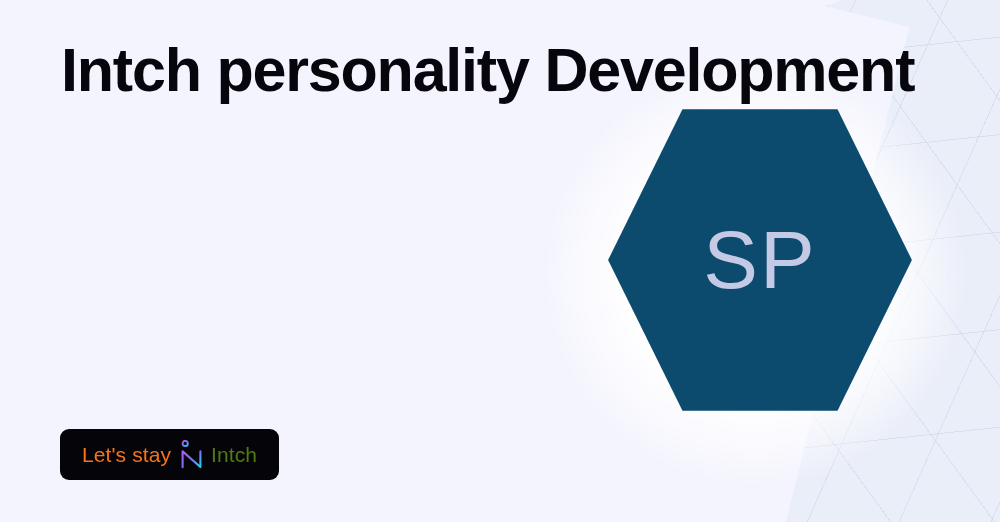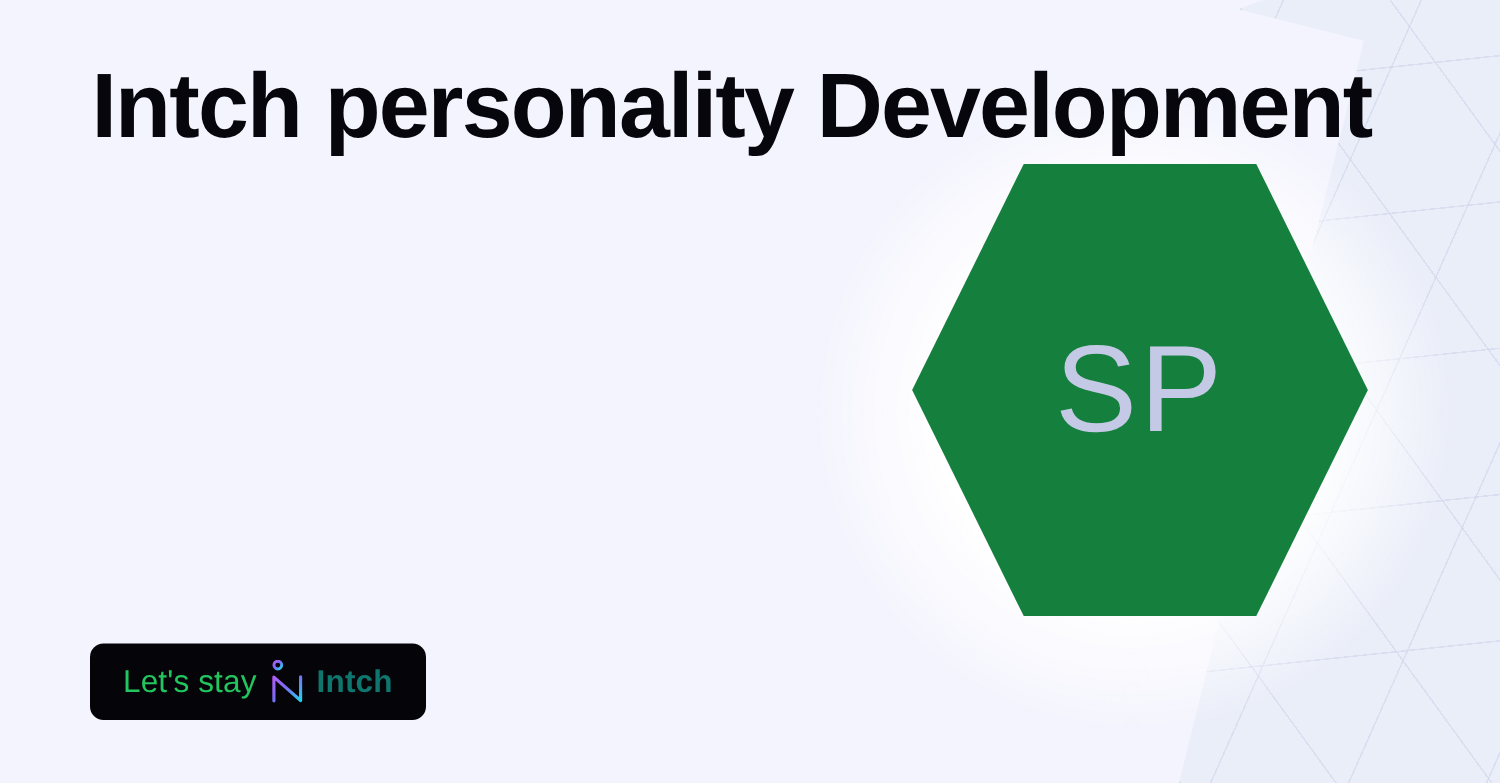--- a/index.html
+++ b/index.html
@@ -50,21 +50,21 @@
   }
 
   
   .hex-wrap {
     position:absolute;
     left:605px; top:103px;
     width:310px; height:314px;
   }
   .hex {
     width:100%; height:100%;
-    background:#15803d;
+    background:#0c4a6e;
     clip-path:polygon(25% 2%, 75% 2%, 99% 50%, 75% 98%, 25% 98%, 1% 50%);
     display:flex; align-items:center; justify-content:center;
     filter:drop-shadow(0 0 14px rgba(255,255,255,.95));
   }
   .hex-initials {
     font-family:"Liberation Sans", sans-serif;
     font-size:82px;
     font-weight:300;
     letter-spacing:2px;
     color:#c4c9e6;
@@ -91,31 +91,31 @@
     left:60px; top:429px;
     height:51px;
     padding:0 22px;
     background:#050509;
     border-radius:9px;
     display:flex; align-items:center; gap:9px;
     border:none;
     cursor:pointer;
   }
   .badge-text {
-    color:#22c55e;
+    color:#f97316;
     font-size:21px;
     font-weight:500;
     letter-spacing:.1px;
     line-height:1;
   }
   .badge-logo { display:block; width:23px; height:29px; }
   .badge-brand {
-    color:#0f766e;
+    color:#4d7c0f;
     font-size:21px;
-    font-weight:700;
+    font-weight:400;
     letter-spacing:.1px;
     line-height:1;
     margin-left:-1px;
   }
 </style>
 </head>
 <body>
 
 <div id="canvas">
 

